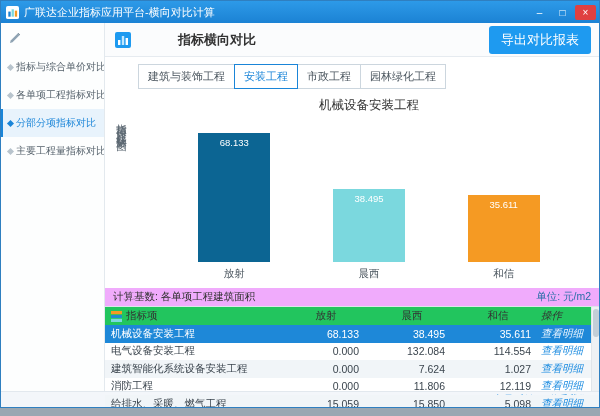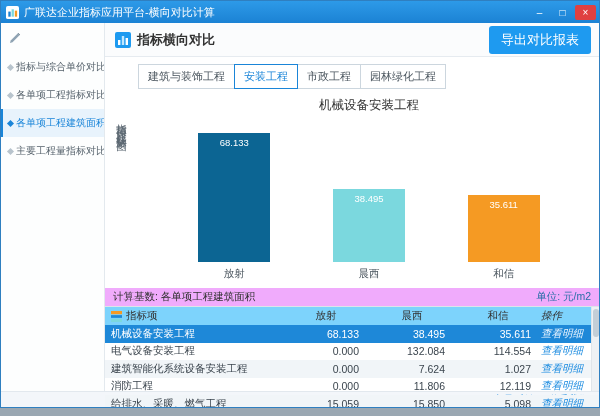--- a/index.html
+++ b/index.html
@@ -19,21 +19,21 @@
   .sidebar { width:104px; flex:0 0 104px; background:#fdfefe; border-right:1px solid #e3e9ee; display:flex; flex-direction:column; }
   .side-edit { height:30px; display:flex; align-items:center; padding-left:8px; }
   .side-item { font-size:10px; color:#56626c; padding:7px 2px 7px 5px; display:flex; align-items:center; gap:3px; cursor:pointer; white-space:nowrap; overflow:hidden; border-left:2px solid transparent; }
   .side-item .bullet { width:5px; height:5px; flex:0 0 5px; background:#b8c4cd; transform:rotate(45deg); }
   .side-item.active { color:#1a85d8; background:#e8f3fc; border-left-color:#1a85d8; }
   .side-item.active .bullet { background:#1a85d8; }
 
   .main { flex:1; display:flex; flex-direction:column; min-width:0; background:#fff; }
 
   
-  .header { height:34px; flex:0 0 34px; display:flex; align-items:center; padding:0 8px 0 10px; background:#fbfcfd; border-bottom:1px solid #e6ebf0; }
+  .header { height:34px; flex:0 0 34px; display:flex; align-items:center; padding:0 8px 0 10px; background:#fbfcfd; border-bottom:1px solid #e6ebf0;gap:41px; }
   .header-icon { width:16px; height:16px; margin-right:6px; }
   .header-title { font-size:13px; font-weight:bold; color:#333; }
   .export-btn { margin-left:auto; background:#1e9af0; color:#fff; font-size:13px; padding:5px 12px; border:none; border-radius:3px; cursor:pointer; font-family:inherit; }
 
   
   .tabs { display:flex; margin:7px 0 0 34px; flex:0 0 auto; }
   .tab { font-size:11px; padding:4px 9px; border:1px solid #ccd6de; color:#4a555e; background:#fff; margin-left:-1px; cursor:pointer; white-space:nowrap; }
   .tab.active { border-color:#1a85d8; color:#1a85d8; position:relative; z-index:1; }
 
   
@@ -48,21 +48,21 @@
   .cats { display:flex; justify-content:space-around; margin:5px 28px 2px; }
   .cat { width:72px; text-align:center; font-size:10.5px; color:#4a555e; }
 
   
   .calc-strip { height:18px; flex:0 0 18px; background:#f0abfc; display:flex; align-items:center; font-size:10.5px; padding:0 8px; color:#333; margin-top:5px; }
   .unit { margin-left:auto; color:#2a6fa8; }
 
   
   .table-wrap { flex:1; min-height:0; position:relative; border-top:1px solid #dde4ea; }
   .trow { display:flex; height:17.5px; align-items:center; font-size:10.5px; color:#3b454e; }
-  .trow.thead { background:#7dd3fc; height:18px; color:#333; }
+  .trow.thead { background:#22c55e; height:18px; color:#333; }
   .trow.alt { background:#f1f5f8; }
   .trow.hl { background:#1e88d8; color:#fff; }
   .cell-name { width:178px; flex:0 0 178px; padding-left:6px; display:flex; align-items:center; gap:4px; white-space:nowrap; overflow:hidden; }
   .cell-val { width:86px; flex:0 0 86px; text-align:right; padding-right:10px; }
   .cell-valh { width:86px; flex:0 0 86px; text-align:center; }
   .cell-op { flex:1; text-align:left;font-style:italic; }
   .link { color:#1d8ce0; cursor:pointer; }
   .trow.hl .link { color:#eaf5ff; }
   .th-icon { width:11px; height:11px; flex:0 0 11px; display:inline-block; }
   .scrollbar { position:absolute; top:0; right:0; width:8px; height:100%; background:#eef1f4; border-left:1px solid #e0e5ea; }
@@ -105,21 +105,21 @@
           <div class="side-item">
             <span class="bullet"></span>
             <span>指标与综合单价对比</span>
           </div>
           <div class="side-item">
             <span class="bullet"></span>
             <span>各单项工程指标对比</span>
           </div>
           <div class="side-item active">
             <span class="bullet"></span>
-            <span>各单项工程建筑面积</span>
+            <span>分部分项指标对比</span>
           </div>
           <div class="side-item">
             <span class="bullet"></span>
             <span>主要工程量指标对比</span>
           </div>
         </div>
     </div>
 
     <div class="main">
 

